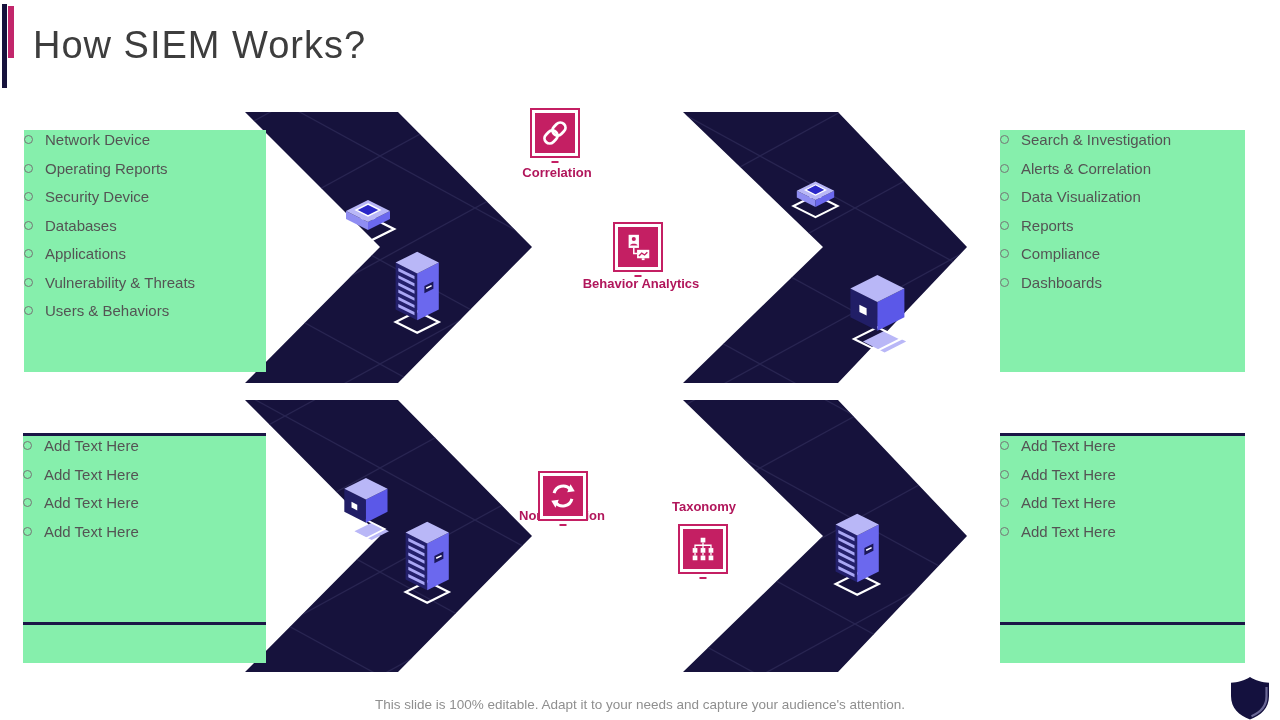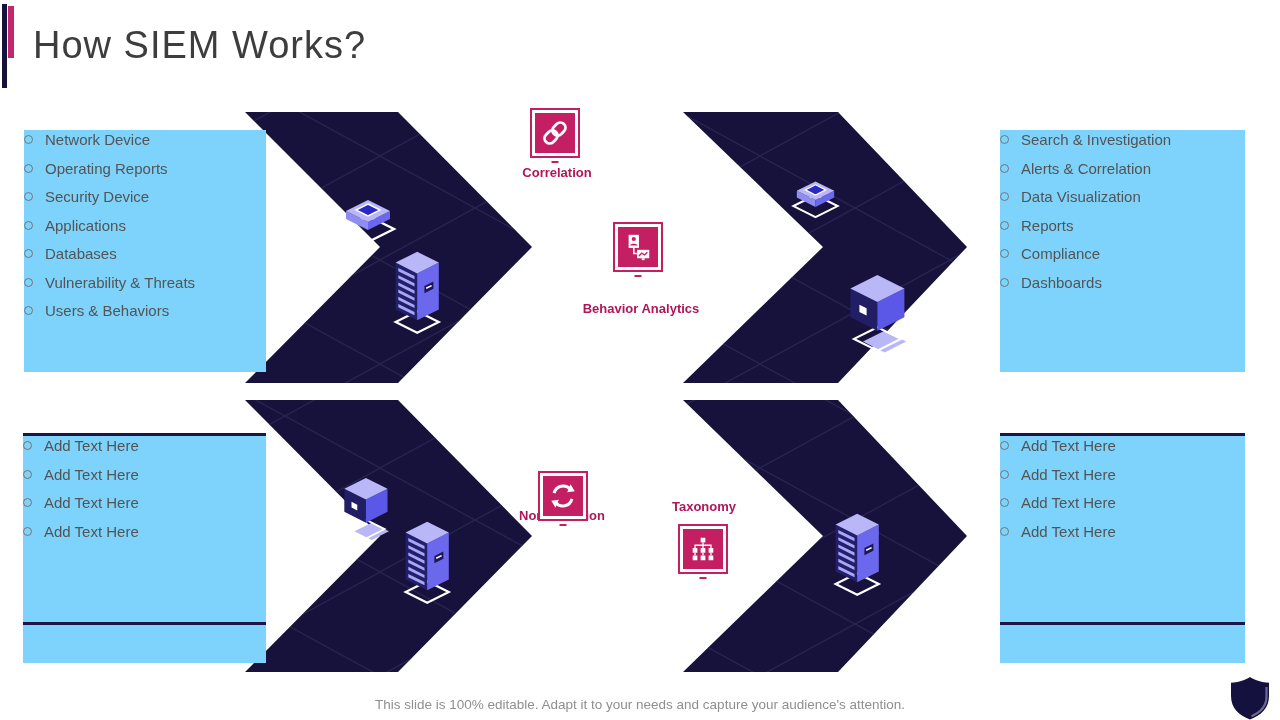--- a/index.html
+++ b/index.html
@@ -12,21 +12,21 @@
   
   .title-bar-navy{left:2px; top:4px; width:5px; height:84px; background:#16123c;}
   .title-bar-pink{left:8px; top:6px; width:6px; height:52px; background:#c2266b;}
   .page-title{
     left:33px; top:24px; font-size:38px; color:#3d3d3d; letter-spacing:1px;
     font-weight:400;
   }
   
   .chev-layer{left:0; top:0; width:1280px; height:720px; z-index:1;}
   
-  .panel{background:#7dd3fc; z-index:2;}
+  .panel{background:#86efac; z-index:2;}
   .panel-tl{left:24px; top:130px; width:242px; height:242px;}
   .panel-tr{left:1000px; top:130px; width:245px; height:242px;}
   .panel-bl{left:23px; top:433px; width:243px; height:227px; border-top:3px solid #1b1646;}
   .panel-br{left:1000px; top:433px; width:245px; height:227px; border-top:3px solid #1b1646;}
   .panel-line{position:absolute; left:0; right:0; top:186px; height:3px; background:#1b1646;}
   ul.blist{list-style:none; margin:0; padding:0;}
   ul.blist li{
     display:flex; align-items:flex-start; font-size:15px; color:#545454;
     height:28.5px; line-height:20px;
   }
@@ -145,22 +145,22 @@
 
   <div class="abs title-bar-navy"></div>
   <div class="abs title-bar-pink"></div>
   <h1 class="abs page-title" style="margin:0;">How SIEM Works?</h1>
 
   <div class="abs panel panel-tl">
     <ul class="blist list-tl">
       <li>Network Device</li>
       <li>Operating Reports</li>
       <li>Security Device</li>
+      <li>Databases</li>
       <li>Applications</li>
-      <li>Databases</li>
       <li>Vulnerability  &amp; Threats</li>
       <li>Users &amp; Behaviors</li>
     </ul>
   </div>
 
   <div class="abs panel panel-tr">
     <ul class="blist list-tr">
       <li>Search &amp; Investigation</li>
       <li>Alerts &amp; Correlation</li>
       <li>Data Visualization</li>
@@ -204,21 +204,21 @@
     <svg width="30" height="30" viewBox="0 0 32 32">
       <rect x="6" y="3" width="11" height="14" fill="#ffffff"></rect>
       <circle cx="11.5" cy="7.5" r="2.2" fill="#c41f63"></circle>
       <path d="M7.5 14.5 C7.5 11.8 15.5 11.8 15.5 14.5 Z" fill="#c41f63"></path>
       <path d="M11.5 17 L11.5 23 L15 23" stroke="#ffffff" stroke-width="1.6" fill="none"></path>
       <rect x="15" y="19" width="13" height="9" fill="#ffffff"></rect>
       <polyline points="17,25.5 20,22.5 23,24.5 26,21.5" stroke="#c41f63" stroke-width="1.5" fill="none"></polyline>
       <rect x="20" y="28" width="3" height="2" fill="#ffffff"></rect>
     </svg>
   </div>
-  <div class="abs stage-label" style="left:641px; top:301px;">Behavior Analytics</div>
+  <div class="abs stage-label" style="left:641px; top:276px;">Behavior Analytics</div>
 
   <div class="abs stage-label" style="left:562px; top:468px;margin-top:40px;">Normalization</div>
   <div class="abs stage-box" style="left:540px; top:473px;">
     <svg width="30" height="30" viewBox="0 0 32 32">
       <path d="M6.5,13 A10,10 0 0 1 24,9" stroke="#ffffff" stroke-width="3.2" fill="none"></path>
       <polygon points="24,3.5 28.5,11 20.5,12" fill="#ffffff"></polygon>
       <path d="M25.5,19 A10,10 0 0 1 8,23" stroke="#ffffff" stroke-width="3.2" fill="none"></path>
       <polygon points="8,28.5 3.5,21 11.5,20" fill="#ffffff"></polygon>
     </svg>
   </div>

